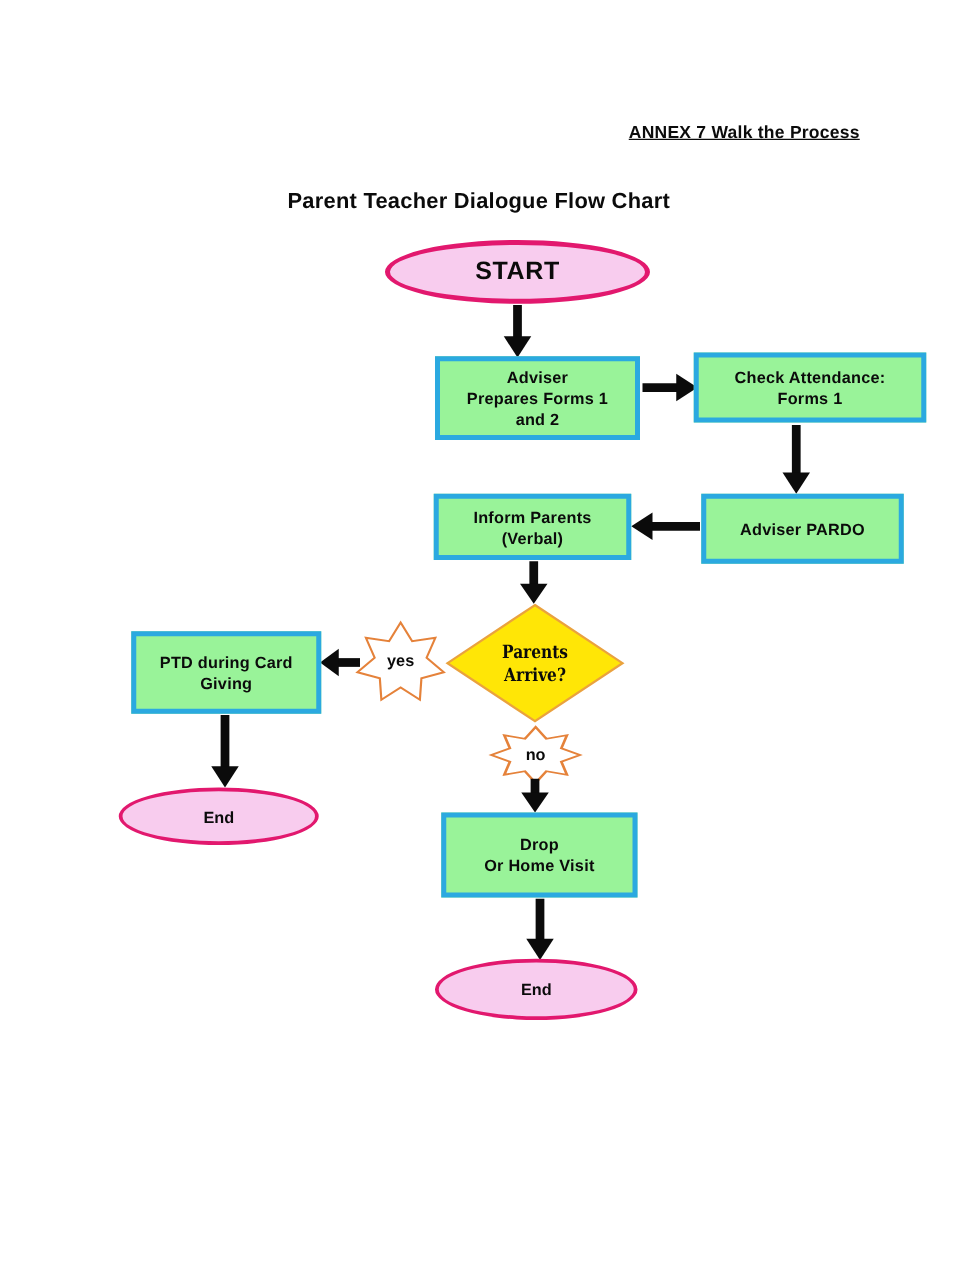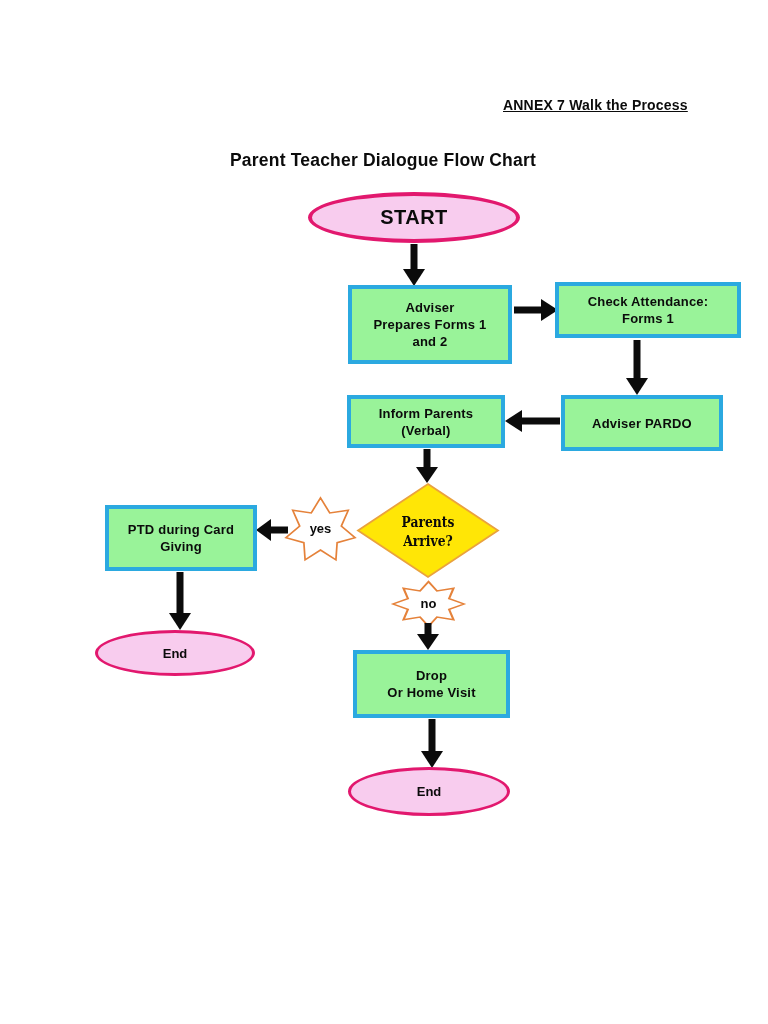--- a/index.html
+++ b/index.html
@@ -65,21 +65,21 @@
     <span>START</span>
   </div>
 
   <div class="abs chart-title" style="left:226px;top:150px;width:314px;">Parent Teacher Dialogue Flow Chart</div>
 
   <svg class="shape" style="left:402px;top:244px;" width="24" height="42">
     <line x1="12" y1="0" x2="12" y2="27" stroke="#0b0b0b" stroke-width="7"></line>
     <polygon points="1,25 23,25 12,42" fill="#0b0b0b"></polygon>
   </svg>
 
-  <div class="abs process prelines" style="left:348px;top:285px;width:164px;height:79px;">
+  <div class="abs process prelines" style="left:348px;top:285px;width:164px;height:67px;">
     <span class="prelines">Adviser
 Prepares Forms 1
 and 2</span>
   </div>
 
   <svg class="shape" style="left:514px;top:298px;" width="44" height="24">
     <line x1="0" y1="12" x2="29" y2="12" stroke="#0b0b0b" stroke-width="7"></line>
     <polygon points="27,1 27,23 44,12" fill="#0b0b0b"></polygon>
   </svg>
 

